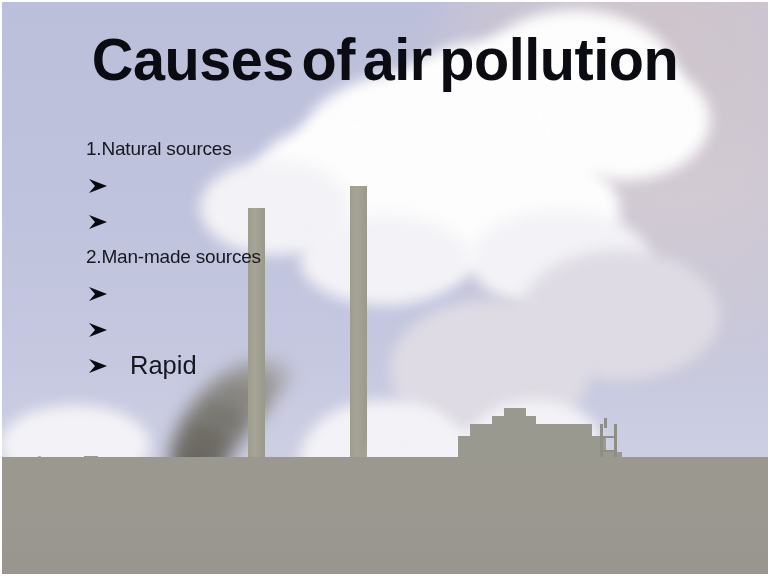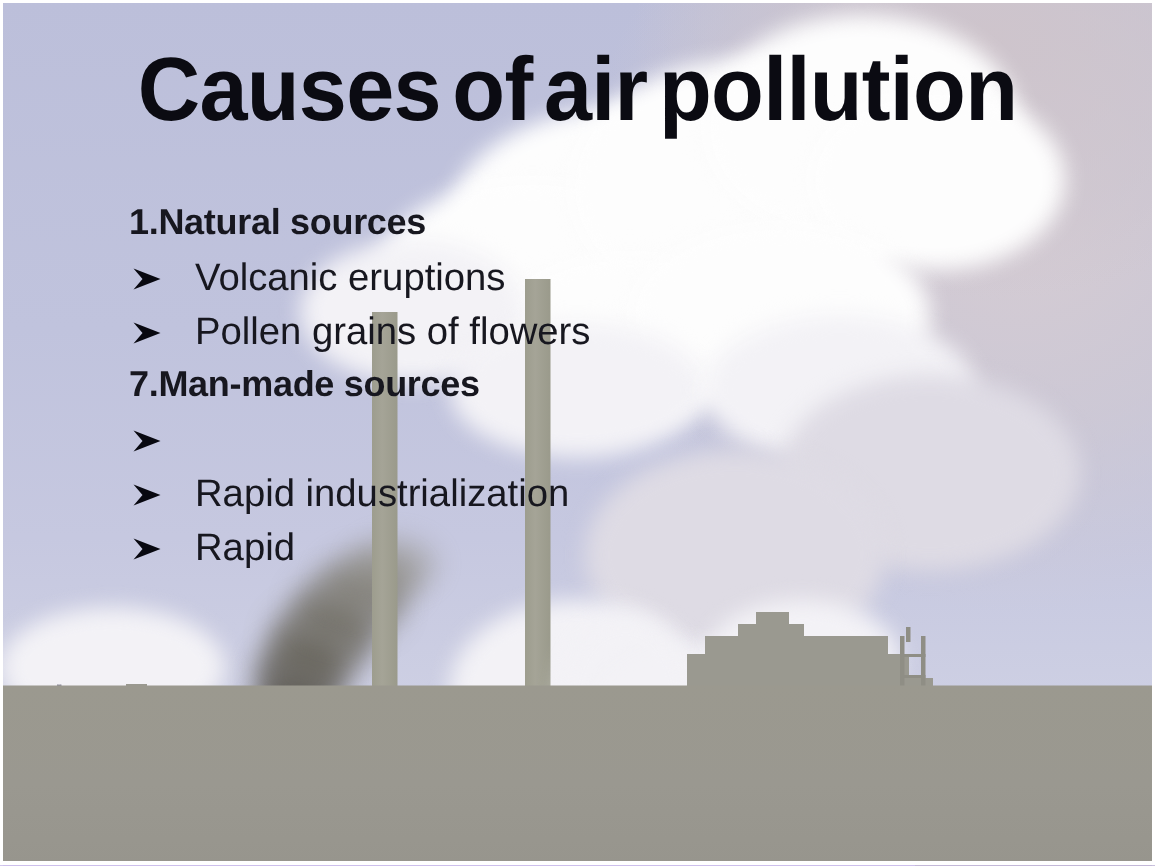--- a/index.html
+++ b/index.html
@@ -7,21 +7,21 @@
     margin: 0;
     padding: 0;
     background: #ffffff;
   }
   #slide {
     position: relative;
     width: 770px;
     height: 577px;
     overflow: hidden;
     font-family: "Liberation Sans", sans-serif;
-    background: #8b5cf6;
+    background: #4d7c0f;
   }
 
   
   .bg { position: absolute; inset: 0; overflow: hidden; }
 
   .sky {
     position: absolute; inset: 0;
     background:
       linear-gradient(180deg, #bcbfda 0%, #c0c3dd 38%, #c6c8e0 62%, #cdcfe3 80%, #d2d2de 100%);
   }
@@ -92,22 +92,22 @@
   }
   .line {
     position: relative;
     height: 36px;
     line-height: 36px;
     font-size: 25.5px;
     color: #17171f;
     white-space: nowrap;
   }
   .line.heading {
-    font-weight: bold;
-    font-size: 24px;
+    font-weight: normal;
+    font-size: 19px;
     letter-spacing: -0.2px;
   }
   .line.bullet { padding-left: 44px; }
   .bullet-glyph {
     position: absolute;
     left: 2px;
     top: 0;
     width: 28px;
     height: 36px;
     line-height: 36px;
@@ -221,37 +221,37 @@
     <div class="title">
       <span>Causes</span><span class="sp"></span><span>of</span><span class="sp"></span><span>air</span><span class="sp"></span><span>pollution</span>
     </div>
 
     <div class="body-list" id="outline-list">
         <div class="line heading"><span>1.Natural sources</span></div>
         <div class="line bullet"><span class="bullet-glyph">
             <svg width="22" height="16" viewBox="0 0 22 16" aria-hidden="true">
               <path d="M1 1 L19 8 L1 15 L7 8 Z" fill="#080810"></path>
             </svg>
-          </span><span>Volcanic eruptions</span></div>
-        <div class="line bullet"><span class="bullet-glyph">
-            <svg width="22" height="16" viewBox="0 0 22 16" aria-hidden="true">
-              <path d="M1 1 L19 8 L1 15 L7 8 Z" fill="#080810"></path>
-            </svg>
-          </span><span>Pollen grains of flowers</span></div>
-        <div class="line heading"><span>7.Man-made sources</span></div>
-        <div class="line bullet"><span class="bullet-glyph">
-            <svg width="22" height="16" viewBox="0 0 22 16" aria-hidden="true">
-              <path d="M1 1 L19 8 L1 15 L7 8 Z" fill="#080810"></path>
-            </svg>
-          </span></div>
-        <div class="line bullet"><span class="bullet-glyph">
-            <svg width="22" height="16" viewBox="0 0 22 16" aria-hidden="true">
-              <path d="M1 1 L19 8 L1 15 L7 8 Z" fill="#080810"></path>
-            </svg>
-          </span><span>Rapid industrialization</span></div>
+          </span></div>
+        <div class="line bullet"><span class="bullet-glyph">
+            <svg width="22" height="16" viewBox="0 0 22 16" aria-hidden="true">
+              <path d="M1 1 L19 8 L1 15 L7 8 Z" fill="#080810"></path>
+            </svg>
+          </span></div>
+        <div class="line heading"><span>2.Man-made sources</span></div>
+        <div class="line bullet"><span class="bullet-glyph">
+            <svg width="22" height="16" viewBox="0 0 22 16" aria-hidden="true">
+              <path d="M1 1 L19 8 L1 15 L7 8 Z" fill="#080810"></path>
+            </svg>
+          </span></div>
+        <div class="line bullet"><span class="bullet-glyph">
+            <svg width="22" height="16" viewBox="0 0 22 16" aria-hidden="true">
+              <path d="M1 1 L19 8 L1 15 L7 8 Z" fill="#080810"></path>
+            </svg>
+          </span></div>
         <div class="line bullet"><span class="bullet-glyph">
             <svg width="22" height="16" viewBox="0 0 22 16" aria-hidden="true">
               <path d="M1 1 L19 8 L1 15 L7 8 Z" fill="#080810"></path>
             </svg>
           </span><span>Rapid</span></div>
       </div>
   </div>
 </div>
 
 </body></html>

